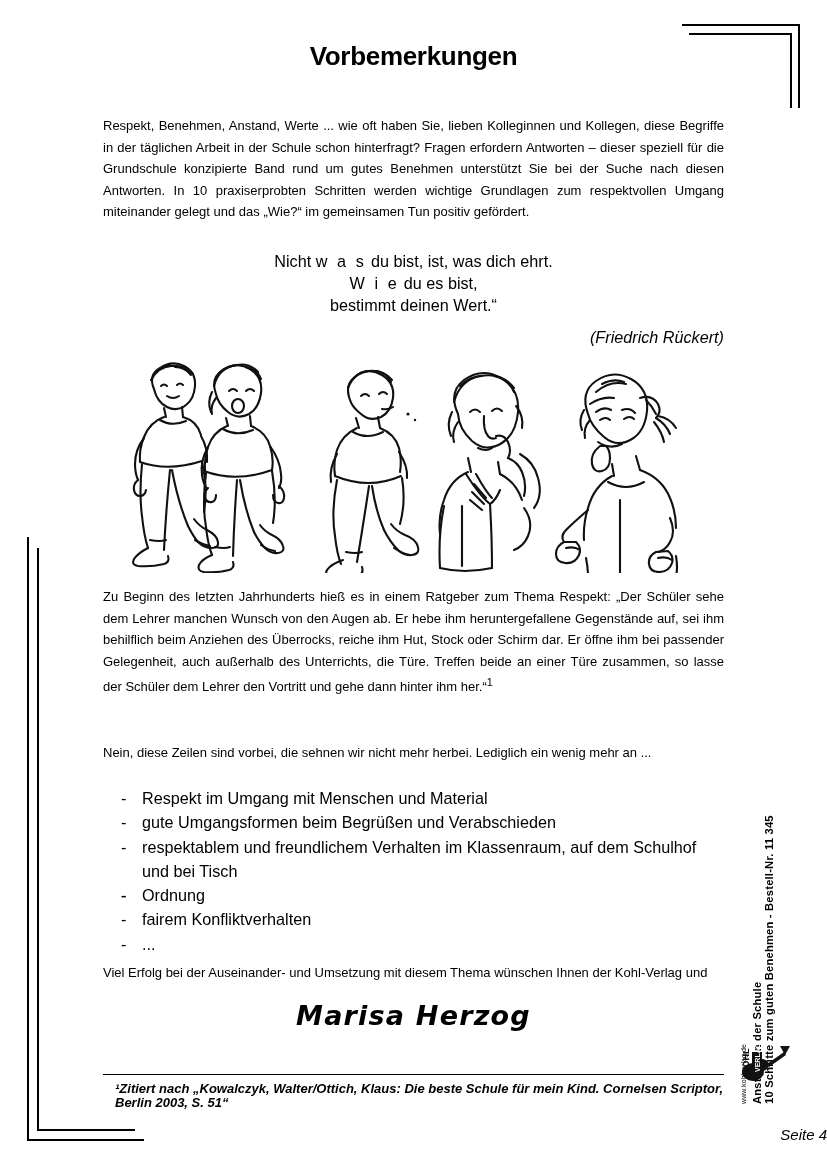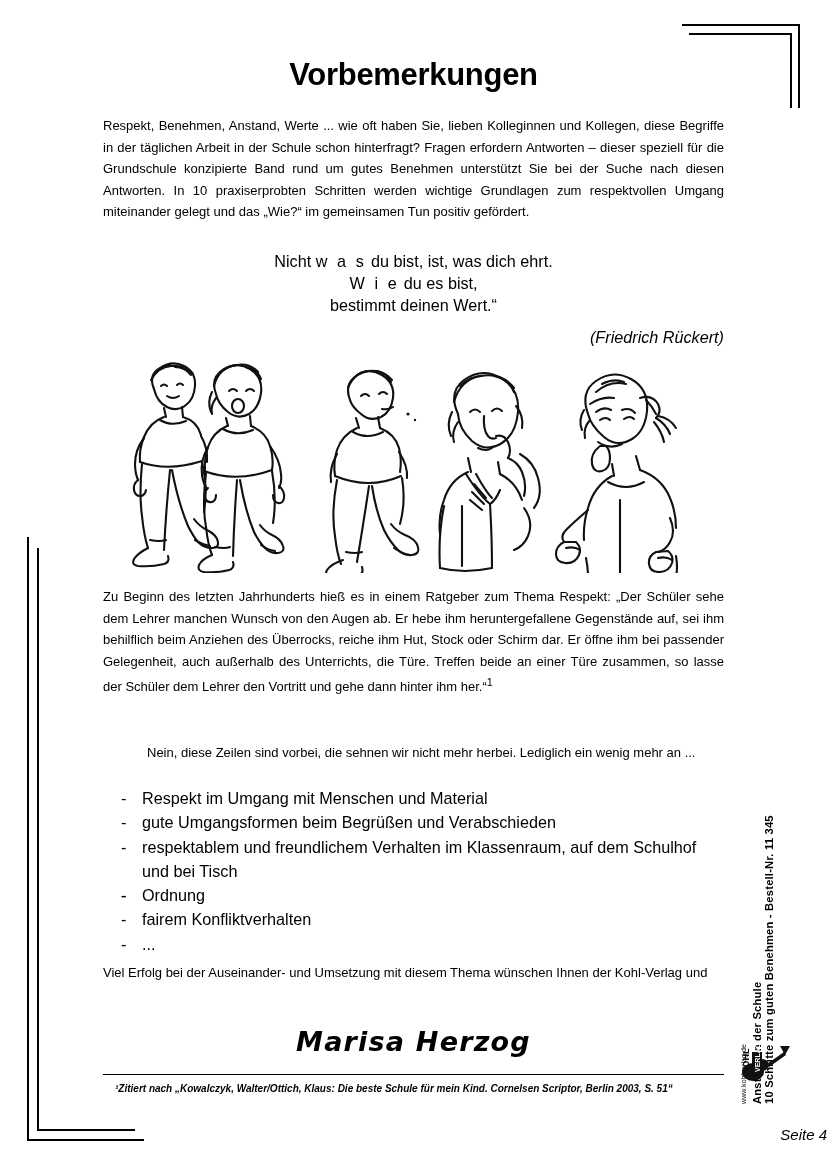--- a/index.html
+++ b/index.html
@@ -29,25 +29,25 @@
   .tr-inner-v { top: 33px; right: 35px; width: 2px; height: 75px; background: #000; }
 
   .bl-outer-v { left: 27px; top: 537px; width: 2px; height: 604px; background: #000; }
   .bl-outer-h { left: 27px; top: 1139px; width: 117px; height: 2px; background: #000; }
   .bl-inner-v { left: 37px; top: 548px; width: 2px; height: 583px; background: #000; }
   .bl-inner-h { left: 37px; top: 1129px; width: 98px; height: 2px; background: #000; }
 
   
   .page-title {
     position: absolute;
-    top: 36px;
+    top: 24px;
     left: 0;
     width: 827px;
     text-align: center;
-    font-size: 31px;
+    font-size: 26px;
     font-weight: bold;
     letter-spacing: -0.3px;
   }
 
   
   .col {
     position: absolute;
     left: 103px;
     width: 621px;
   }
@@ -88,21 +88,21 @@
     position: absolute;
     left: 120px;
     top: 358px;
     width: 590px;
     height: 215px;
   }
   #illustration svg { display: block; width: 100%; height: 100%; }
 
   
   #quote-para { top: 586px; }
-  #nein-para  { top: 742px; margin-left: 44px; }
+  #nein-para  { top: 742px; }
 
   #wishlist {
     position: absolute;
     left: 121px;
     top: 786px;
     width: 600px;
     font-size: 16.2px;
     line-height: 24.3px;
   }
   .li {
@@ -122,38 +122,37 @@
     position: absolute;
     left: 103px;
     width: 621px;
     top: 1000px;
     text-align: center;
     font-size: 27px;
     font-weight: bold;
     font-style: italic;
     font-family: "DejaVu Sans", sans-serif;
     letter-spacing: 1.2px;
-    margin-top: 26px;
   }
 
   
   #footnote-rule {
     position: absolute;
     left: 103px;
     top: 1074px;
     width: 621px;
     height: 1px;
     background: #000;
   }
   #footnote {
     position: absolute;
     left: 115px;
     top: 1082px;
     width: 610px;
-    font-size: 10px;
+    font-size: 13px;
     font-style: italic;
     font-weight: bold;
     line-height: 14px;
   }
 
   #page-number {
     position: absolute;
     left: 0;
     top: 1126px;
     width: 827px;

